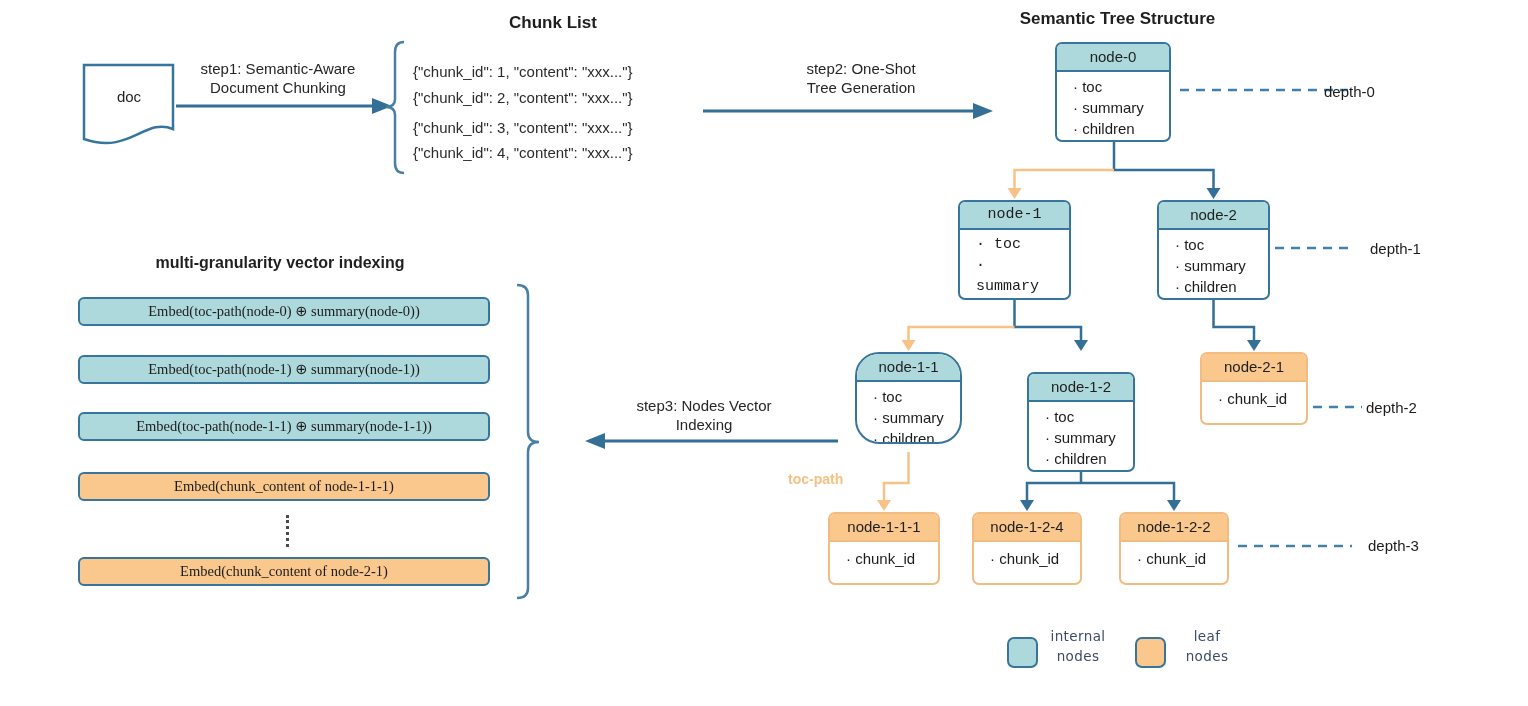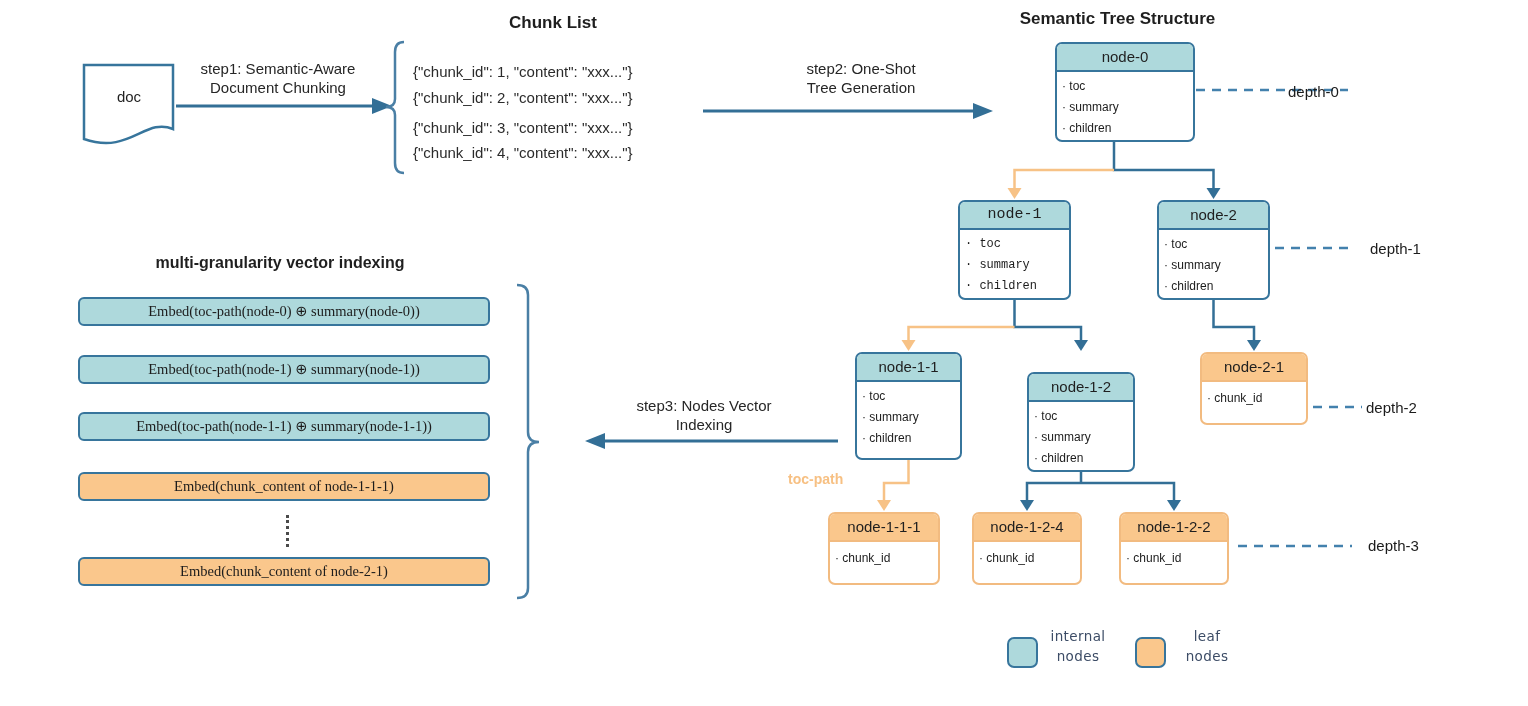--- a/index.html
+++ b/index.html
@@ -4,21 +4,21 @@
 <style>
   html,body{margin:0;padding:0;background:#fff;}
   .canvas{position:relative;width:1528px;height:706px;background:#fff;overflow:hidden;
           font-family:"Liberation Sans","DejaVu Sans",sans-serif;color:#1f1f1f;}
   .lbl{position:absolute;white-space:pre-line;}
   .title{font-weight:bold;font-size:17px;text-align:center;}
   .steplbl{font-size:15px;text-align:center;line-height:19px;color:#262626;}
   .chunkline{position:absolute;left:413px;width:280px;font-size:15px;color:#2b2b2b;}
   .node{position:absolute;border:2.5px solid #37759c;border-radius:7px;background:#fff;box-sizing:border-box;overflow:hidden;}
   .node .hd{height:26px;line-height:26px;text-align:center;font-size:15px;background:#aed9dc;border-bottom:2.5px solid #37759c;}
-  .node .bd{padding:4px 5px;font-size:12px;line-height:21px;color:#1c1c1c;text-align:left;}
+  .node .bd{padding:4px 16px;font-size:15px;line-height:21px;color:#1c1c1c;text-align:left;}
   .node.leaf{border-color:#f2bb80;}
   .node.leaf .hd{background:#fac78c;border-bottom-color:#f2bb80;}
   .node.leaf .bd{padding-top:6px;}
   .embed{position:absolute;left:78px;width:412px;height:29px;border:2px solid #37759c;border-radius:6px;
          box-sizing:border-box;line-height:25px;text-align:center;font-size:14.5px;color:#1c1c1c;font-family:Liberation Serif, serif;}
   .embed.teal{background:#aed9dc;}
   .embed.orange{background:#fac78c;}
   .depth{position:absolute;font-size:15px;color:#1c1c1c;}
   .legend-sq{position:absolute;width:31px;height:31px;border:2.5px solid #37759c;border-radius:7px;box-sizing:border-box;}
   .legend-lbl{position:absolute;font-size:13.5px;line-height:20px;text-align:center;color:#3c4c66;
@@ -105,21 +105,21 @@
 Indexing</div>
 
   <div class="lbl title" style="left:453px;top:13px;width:200px;">Chunk List</div>
   <div class="chunkline" style="top:63px;">{"chunk_id": 1, "content": "xxx..."}</div>
   <div class="chunkline" style="top:89px;">{"chunk_id": 2, "content": "xxx..."}</div>
   <div class="chunkline" style="top:119px;">{"chunk_id": 3, "content": "xxx..."}</div>
   <div class="chunkline" style="top:144px;">{"chunk_id": 4, "content": "xxx..."}</div>
 
   <div class="lbl title" style="left:1010px;top:9px;width:215px;">Semantic Tree Structure</div>
 
-  <div class="node" style="left:1055px;top:42px;width:140px;height:100px;">
+  <div class="node" style="left:1055px;top:42px;width:116px;height:100px;">
     <div class="hd">node-0</div>
     <div class="bd">
       <div>· toc</div>
       <div>· summary</div>
       <div>· children</div>
     </div>
   </div>
 
   <div class="node" style="left:958px;top:200px;width:113px;height:100px;font-family:Liberation Mono, monospace;">
     <div class="hd">node-1</div>
@@ -132,21 +132,21 @@
 
   <div class="node" style="left:1157px;top:200px;width:113px;height:100px;">
     <div class="hd">node-2</div>
     <div class="bd">
       <div>· toc</div>
       <div>· summary</div>
       <div>· children</div>
     </div>
   </div>
 
-  <div class="node" style="left:855px;top:352px;width:107px;height:108px;">
+  <div class="node" style="left:855px;top:352px;width:107px;height:92px;border-radius:24px;">
     <div class="hd">node-1-1</div>
     <div class="bd">
       <div>· toc</div>
       <div>· summary</div>
       <div>· children</div>
     </div>
   </div>
 
   <div class="node" style="left:1027px;top:372px;width:108px;height:100px;">
     <div class="hd">node-1-2</div>
@@ -180,21 +180,21 @@
 
   <div class="node leaf" style="left:1119px;top:512px;width:110px;height:73px;">
     <div class="hd">node-1-2-2</div>
     <div class="bd">
       <div>· chunk_id</div>
     </div>
   </div>
 
   <div class="tocpath" style="left:788px;top:471px;">toc-path</div>
 
-  <div class="depth" style="left:1288px;top:83px;">depth-0</div>
+  <div class="depth" style="left:1324px;top:83px;">depth-0</div>
   <div class="depth" style="left:1370px;top:240px;">depth-1</div>
   <div class="depth" style="left:1366px;top:399px;">depth-2</div>
   <div class="depth" style="left:1368px;top:537px;">depth-3</div>
 
   <div class="lbl" style="left:80px;top:254px;width:400px;text-align:center;font-weight:bold;font-size:16px;">multi-granularity vector indexing</div>
 
   <div class="embed teal" style="top:297px;">Embed(toc-path(node-0) ⊕ summary(node-0))</div>
   <div class="embed teal" style="top:355px;">Embed(toc-path(node-1) ⊕ summary(node-1))</div>
   <div class="embed teal" style="top:412px;">Embed(toc-path(node-1-1) ⊕ summary(node-1-1))</div>
   <div class="embed orange" style="top:472px;">Embed(chunk_content of node-1-1-1)</div>

